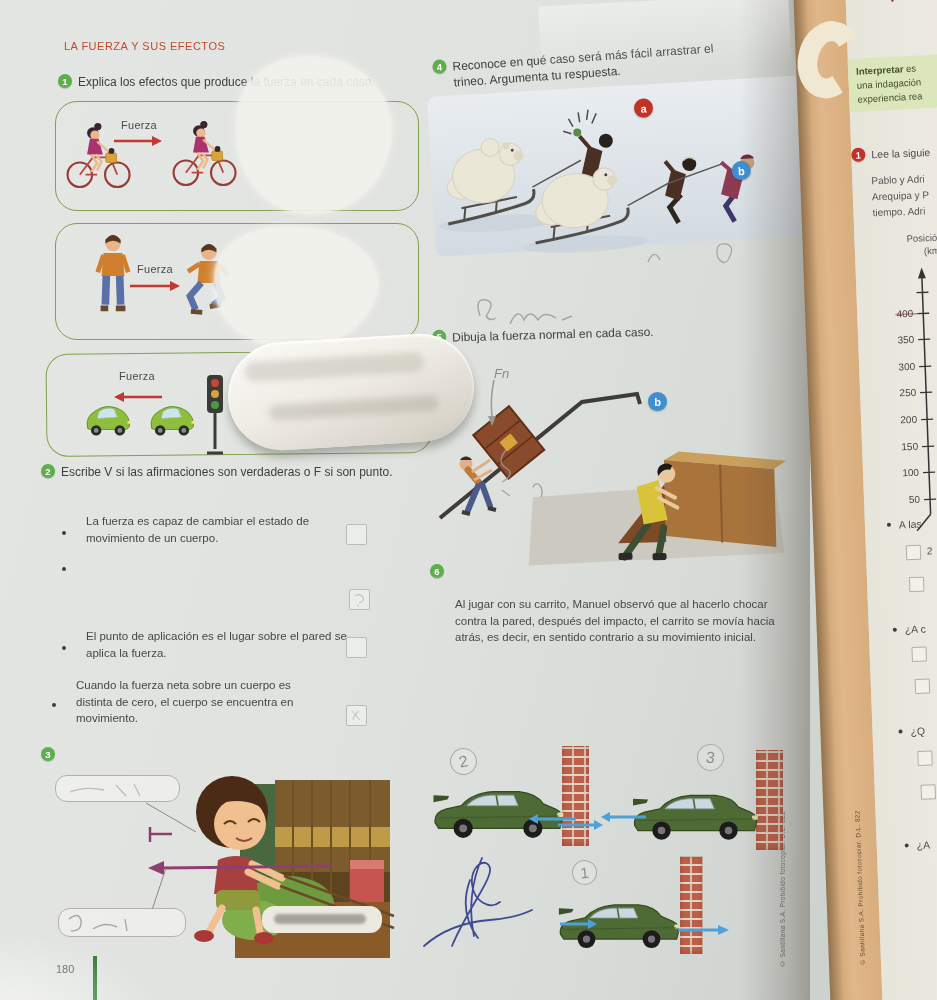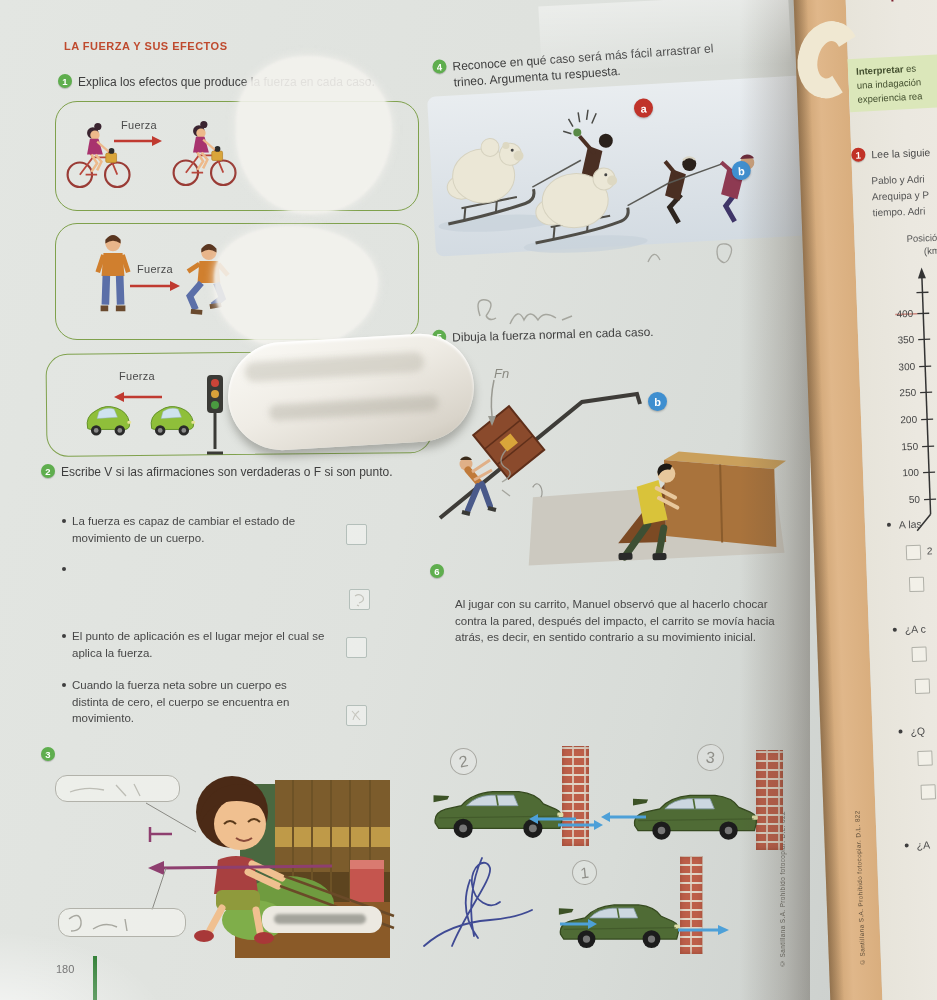--- a/index.html
+++ b/index.html
@@ -10,21 +10,21 @@
   .abs{position:absolute}
   .badge{width:14px;height:14px;border-radius:50%;background:#5fae4e;color:#fff;
     font-size:9.5px;font-weight:bold;display:flex;align-items:center;justify-content:center;
     box-shadow:0 1px 1px rgba(0,0,0,.2);flex:0 0 auto}
   .ex-head{display:flex;gap:6px;align-items:flex-start}
   .ex-text{font-size:12px;color:#3e3e3e;line-height:1.36}
   .body-text{font-size:11.5px;color:#474747;line-height:1.45}
   .greenbox{border:1.6px solid #7fa14c;border-radius:22px;background:rgba(255,255,255,0.06)}
   .fuerza{font-size:11px;color:#4a4a4a;letter-spacing:.3px}
   .dot{width:4px;height:4px;border-radius:50%;background:#3e3e3e;margin-top:6px;flex:0 0 auto}
-  .brow{display:flex;gap:6px;align-items:flex-start}
+  .brow{display:flex;gap:20px;align-items:center}
   .ansbox{width:21px;height:21px;border:1px solid #b4bfba;background:rgba(250,250,248,.45);border-radius:2px}
   .tag{width:19px;height:19px;border-radius:50%;color:#fff;font-size:11px;font-weight:bold;
     display:flex;align-items:center;justify-content:center;box-shadow:0 1px 2px rgba(0,0,0,.25)}
   .tag.red{background:#c0332a}.tag.blue{background:#3f8fd0}
   .circnum{border:1.5px solid #a9a9a3;border-radius:50%;color:#8f8f89;
     display:flex;align-items:center;justify-content:center;background:rgba(255,255,255,.15)}
   .brick{background:
     repeating-linear-gradient(0deg, rgba(0,0,0,0) 0 7px, #e0d5c6 7px 9px),
     repeating-linear-gradient(90deg, rgba(0,0,0,0) 0 10px, rgba(224,213,198,.8) 10px 12px),
     #bd5f49; box-shadow:inset 0 0 5px rgba(80,30,20,.35)}
@@ -91,21 +91,21 @@
         <circle cx="40" cy="60" r="11" fill="#1c1c1c"></circle>
           <circle cx="40" cy="60" r="4.5" fill="#777"></circle>
         <circle cx="120" cy="60" r="11" fill="#1c1c1c"></circle>
           <circle cx="120" cy="60" r="4.5" fill="#777"></circle>
         <rect x="148" y="42" width="7" height="5" rx="1.5" fill="#ddddaa"></rect>
         <line x1="12" y1="48" x2="150" y2="46" stroke="#3c5226" stroke-width="1.5" opacity=".6"></line>
       </symbol>
     </defs>
   </svg>
 
-  <div class="abs" style="left:64px;top:40px;font-size:11px;font-weight:bold;letter-spacing:.5px;color:#bf4a2e">LA FUERZA Y SUS EFECTOS</div>
+  <div class="abs" style="left:64px;top:40px;font-size:11px;font-weight:normal;letter-spacing:.5px;color:#bf4a2e">LA FUERZA Y SUS EFECTOS</div>
 
   <div class="abs ex-head" style="left:58px;top:74px;width:360px">
     <span class="badge">1</span>
     <span class="ex-text">Explica los efectos que produce la fuerza en cada caso.</span>
   </div>
 
   <div class="abs greenbox" style="left:55px;top:101px;width:364px;height:110px"></div>
   <svg class="abs" style="left:64px;top:116px" width="72" height="80" viewBox="0 0 100 96">
       <use href="#bike"></use>
     </svg>
@@ -173,24 +173,24 @@
   <div class="abs brow" style="left:62px;top:561px;width:300px">
     <span class="dot"></span>
   </div>
   <div class="abs ansbox" style="left:349px;top:589px">
     <svg width="19" height="19">
         <path d="M5 6 Q10 3 13 7 Q15 11 9 13 M7 15 L9 16" stroke="#c2c2ba" stroke-width="1.2" fill="none"></path>
       </svg>
   </div>
   <div class="abs brow" style="left:62px;top:628px;width:300px">
     <span class="dot"></span>
-    <span class="body-text" style="width:278px">El punto de aplicación es el lugar mejor el cual se aplica la fuerza.</span>
+    <span class="body-text" style="width:278px">El punto de aplicación es el lugar sobre el pared se aplica la fuerza.</span>
   </div>
   <div class="abs ansbox" style="left:346px;top:637px"></div>
-  <div class="abs brow" style="left:62px;top:677px;width:300px">
+  <div class="abs brow" style="left:52px;top:677px;width:300px">
     <span class="dot"></span>
     <span class="body-text" style="width:254px">Cuando la fuerza neta sobre un cuerpo es distinta de cero, el cuerpo se encuentra en movimiento.</span>
   </div>
   <div class="abs ansbox" style="left:346px;top:705px">
     <svg width="19" height="19">
         <path d="M5 5 L13 14 M12 5 Q7 9 6 14" stroke="#c6c6be" stroke-width="1.1" fill="none"></path>
       </svg>
   </div>
 
   <div class="abs ex-head" style="left:41px;top:747px;width:380px">

